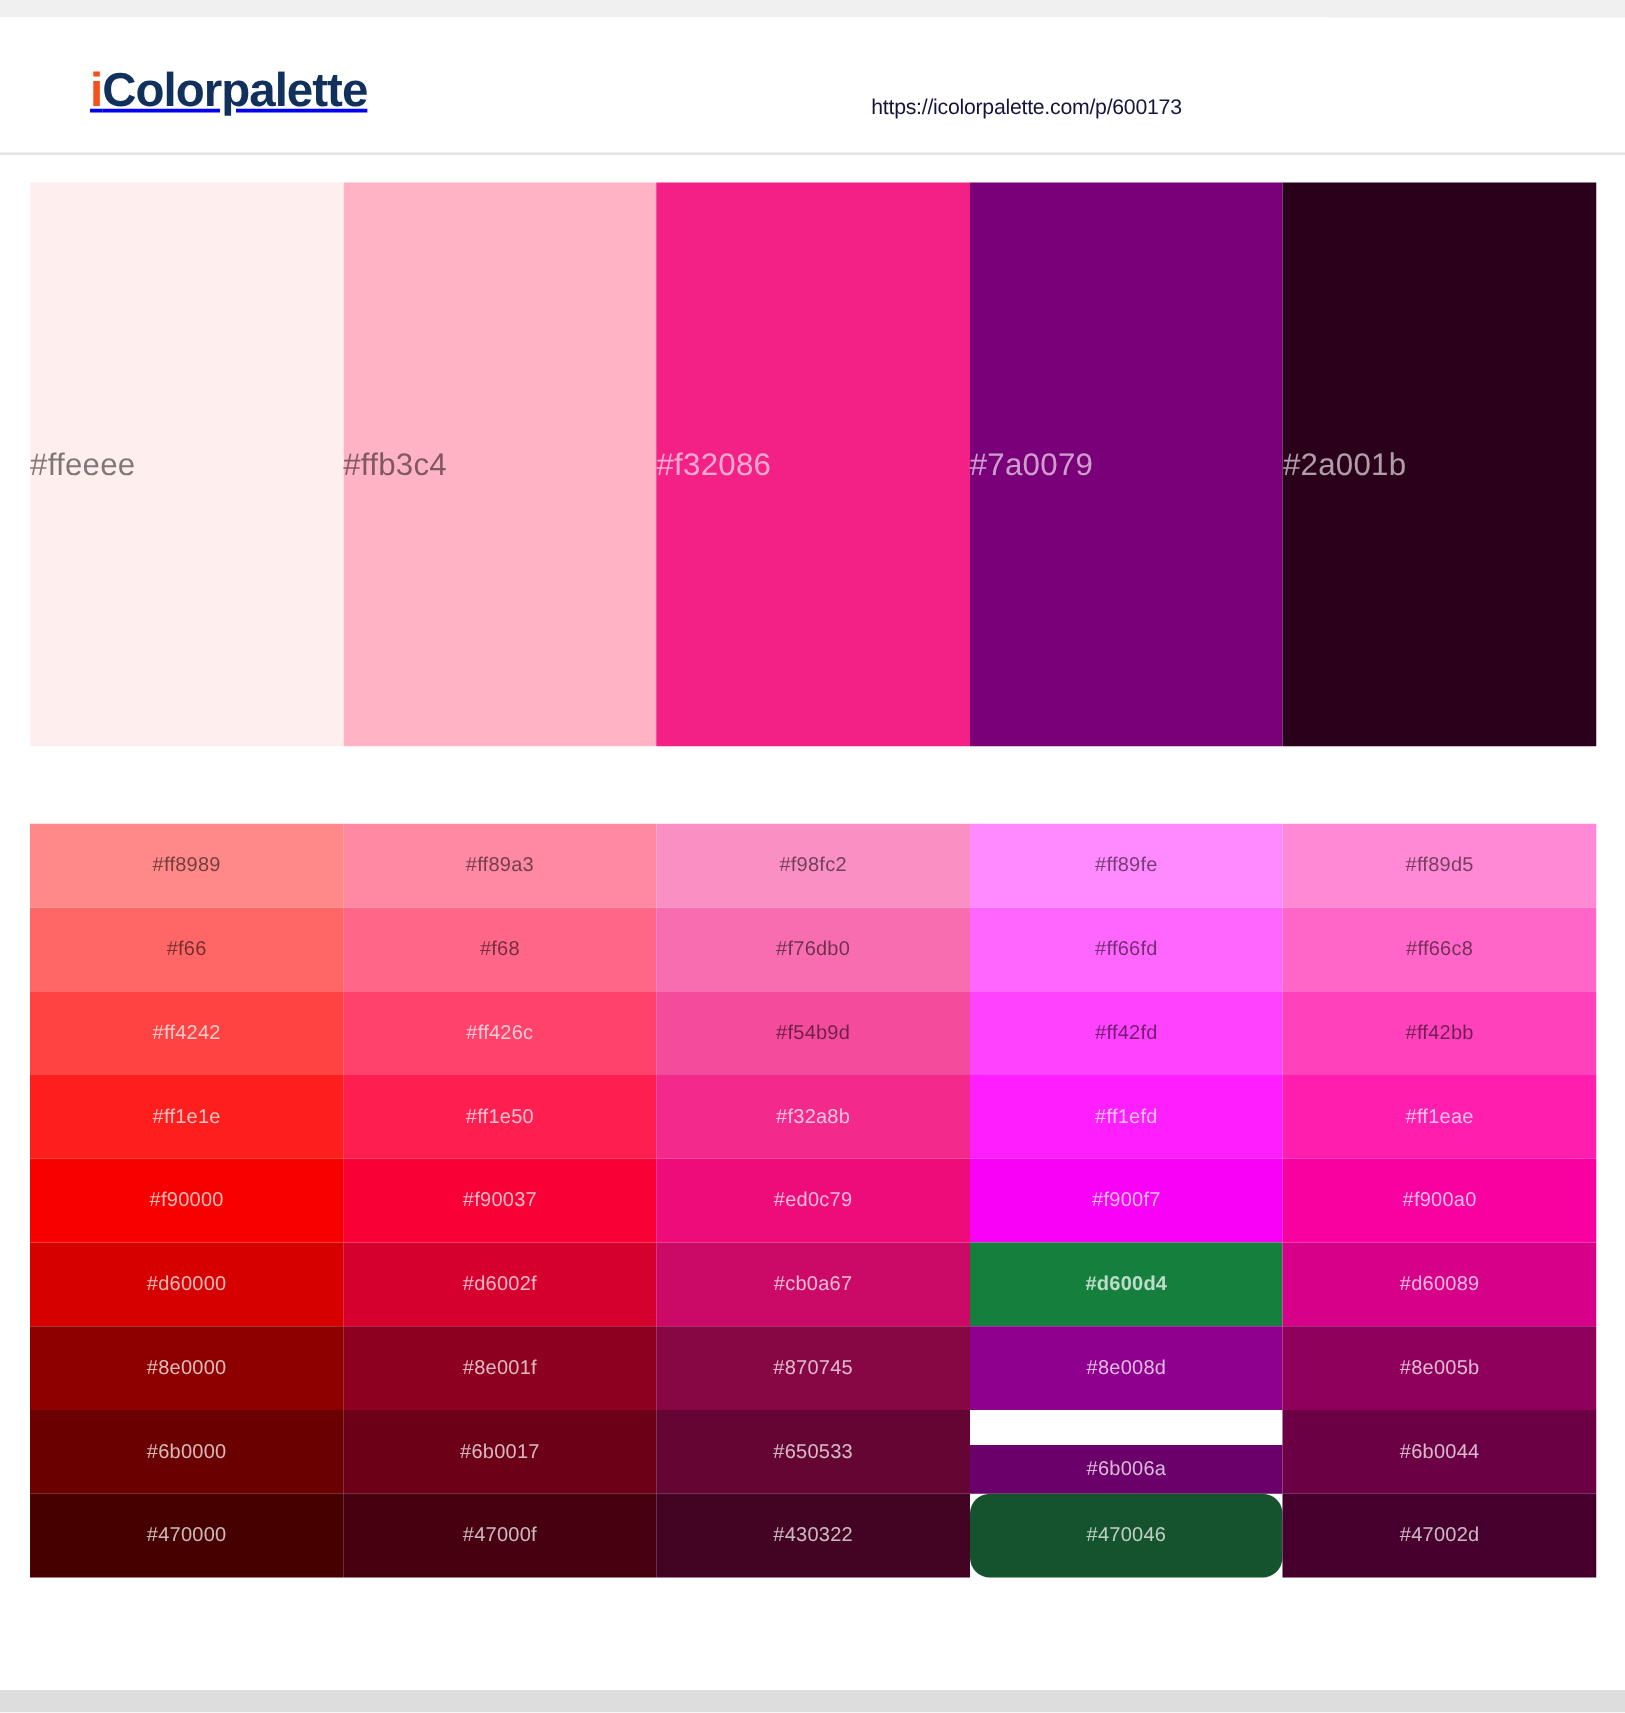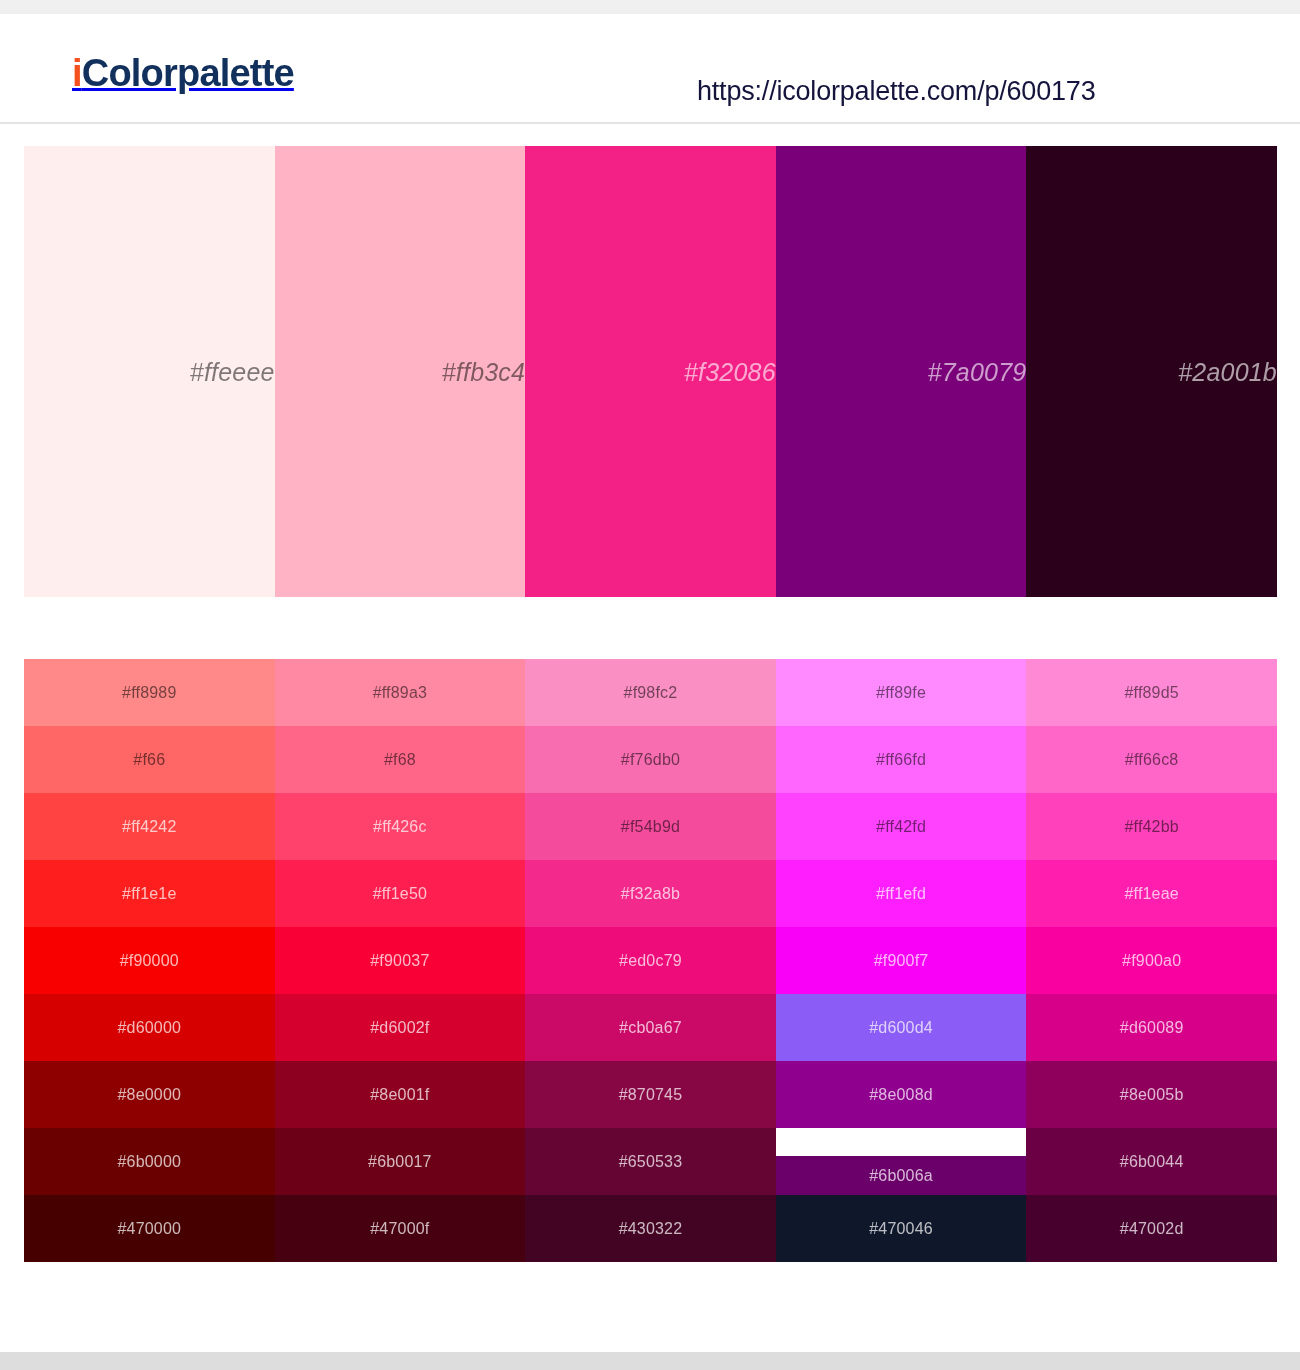--- a/index.html
+++ b/index.html
@@ -50,21 +50,21 @@
     white-space: nowrap;
     line-height: 1;
   }
   .logo .logo-i { color: #f4511e; }
   .logo .logo-rest { color: #12305c; }
 
   .url {
     position: absolute;
     left: 697px;
     top: 62px;
-    font-size: 27px;
+    font-size: 17px;
     color: #14143c;
     white-space: nowrap;
     letter-spacing: -0.2px;
   }
 
   .header-rule {
     position: absolute;
     left: 0; top: 122px;
     width: 1300px;
     height: 2px;
@@ -79,22 +79,21 @@
     width: 1253px;
     height: 451px;
     display: flex;
   }
 
   .main-swatch {
     flex: 1 1 0;
     position: relative;
     display: flex;
     align-items: center;
-    justify-content: flex-end;
-    font-style: italic;
+    justify-content: flex-start;
   }
 
   .main-swatch .hex {
     font-size: 25px;
     letter-spacing: 0.2px;
     white-space: nowrap;
     position: relative;
     top: 1px;
   }
 
@@ -266,21 +265,21 @@
       <div class="shades-row">
         <div class="shade-cell light-text" style="background: rgb(214, 0, 0);">
           <span class="hex">#d60000</span>
         </div>
         <div class="shade-cell light-text" style="background: rgb(214, 0, 47);">
           <span class="hex">#d6002f</span>
         </div>
         <div class="shade-cell light-text" style="background: rgb(203, 10, 103);">
           <span class="hex">#cb0a67</span>
         </div>
-        <div class="shade-cell light-text" style="background: #8b5cf6;">
+        <div class="shade-cell light-text" style="background: #15803d; font-weight: bold;">
           <span class="hex">#d600d4</span>
         </div>
         <div class="shade-cell light-text" style="background: rgb(214, 0, 137);">
           <span class="hex">#d60089</span>
         </div>
       </div>
       <div class="shades-row">
         <div class="shade-cell light-text" style="background: rgb(142, 0, 0);">
           <span class="hex">#8e0000</span>
         </div>
@@ -317,21 +316,21 @@
       <div class="shades-row">
         <div class="shade-cell light-text" style="background: rgb(71, 0, 0);">
           <span class="hex">#470000</span>
         </div>
         <div class="shade-cell light-text" style="background: rgb(71, 0, 15);">
           <span class="hex">#47000f</span>
         </div>
         <div class="shade-cell light-text" style="background: rgb(67, 3, 34);">
           <span class="hex">#430322</span>
         </div>
-        <div class="shade-cell light-text" style="background: #0f172a;">
+        <div class="shade-cell light-text" style="background: #14532d; border-radius: 16px;">
           <span class="hex">#470046</span>
         </div>
         <div class="shade-cell light-text" style="background: rgb(71, 0, 45);">
           <span class="hex">#47002d</span>
         </div>
       </div>
     </div>
 
   <div class="footer-band"></div>
 

